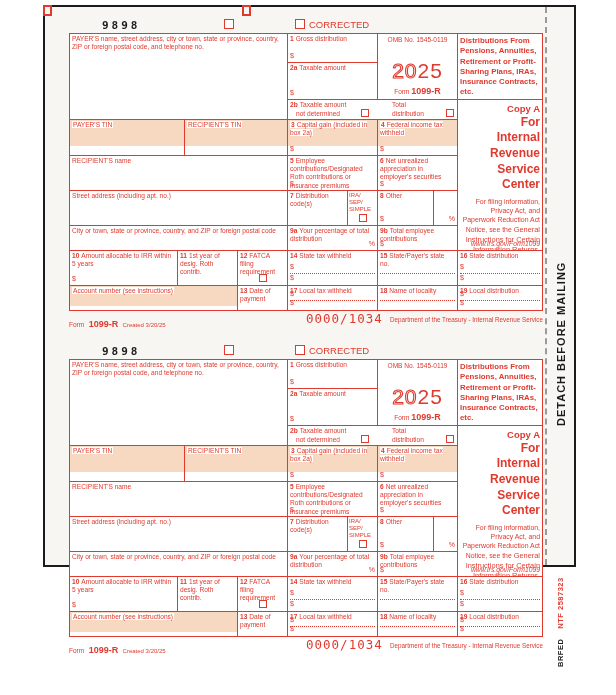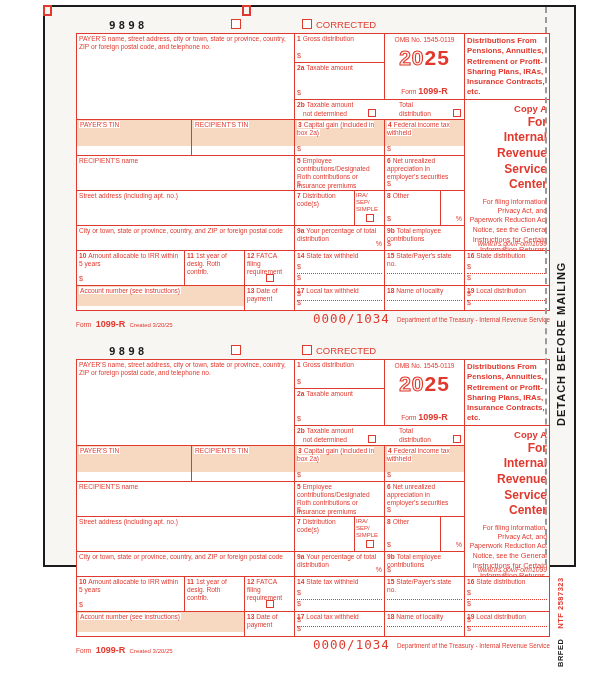--- a/index.html
+++ b/index.html
@@ -5,21 +5,21 @@
   :root{
     --red:#e0392e;
     --shade:#f7d8c0;
     --sheet:#f7f6f2;
     --ink:#1b1b1b;
   }
   *{margin:0;padding:0;box-sizing:border-box;}
   body{width:616px;height:695px;background:#ffffff;position:relative;
        font-family:"Liberation Sans",sans-serif;-webkit-font-smoothing:antialiased;}
   .sheet{position:absolute;left:43px;top:5px;width:533px;height:562px;
-         background:var(--sheet);border:2px solid var(--ink);padding-left:7px;}
+         background:var(--sheet);border:2px solid var(--ink);}
   .regmark{position:absolute;top:-2px;width:9px;height:11px;border:2px solid var(--red);
            background:var(--sheet);}
   .perf{position:absolute;top:0;bottom:0;left:500px;border-left:2px dashed #9a9a9a;}
   .vert{position:absolute;transform:rotate(-90deg);transform-origin:0 0;white-space:nowrap;}
   .detach{left:510px;top:419px;font-size:11px;font-weight:bold;color:var(--ink);letter-spacing:1px;}
   .printcodes{left:511px;top:660px;font-size:7.5px;font-weight:bold;letter-spacing:0.5px;}
   .printcodes .brfed{color:var(--ink);margin-right:10px;}
   .printcodes .ntf{color:var(--red);}
 
   .copy{margin-left:24px;width:474px;position:relative;color:var(--red);}
@@ -45,21 +45,21 @@
   .ds{position:absolute;bottom:1px;left:2px;font-size:7px;}
   .pct{position:absolute;bottom:1px;right:2px;font-size:7px;}
   .strip{position:absolute;left:0;right:0;bottom:0;height:9px;background:#fff;}
   .strip .ds{bottom:1px;}
   .strip.thin{height:4px;}
   .cb{width:8px;height:8px;border:1px solid var(--red);background:#fff;display:inline-block;}
   .cb.center{position:absolute;left:50%;bottom:3px;transform:translateX(-50%);}
   .abs{position:absolute;}
 
   .omb-cell{text-align:center;padding-top:2px;}
-  .year{font-size:21px;font-weight:bold;letter-spacing:1px;line-height:1.05;margin-top:3px;}
+  .year{font-size:21px;font-weight:normal;letter-spacing:1px;line-height:1.05;margin-top:16px;}
   .y-outline{color:#fdf1ec;-webkit-text-stroke:1.1px var(--red);}
   .y-solid{color:var(--red);}
   .formline{position:absolute;bottom:2px;left:0;right:0;text-align:center;}
   .fw{font-size:6.5px;}
   .fn{font-size:9px;font-weight:bold;}
 
   .rcol{padding:0;}
   .rtitle{height:66px;border-bottom:1px solid var(--red);
           font-weight:bold;font-size:7.8px;line-height:1.32;padding:2px 2px;}
   .rcopy{text-align:right;padding:3px 2px 0 2px;font-weight:bold;}

